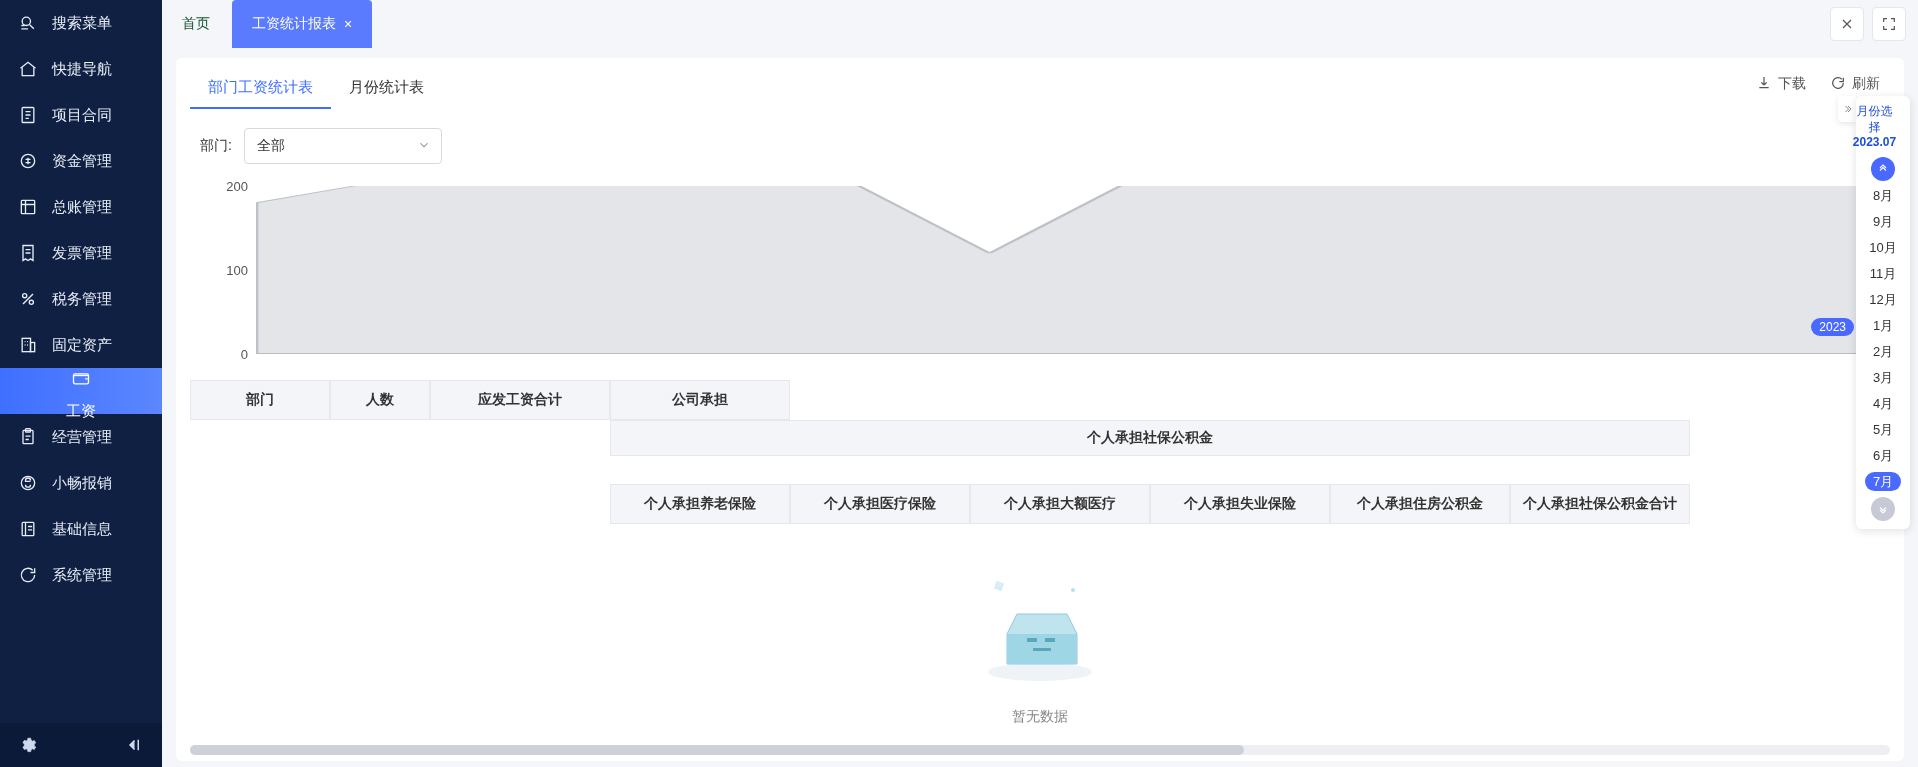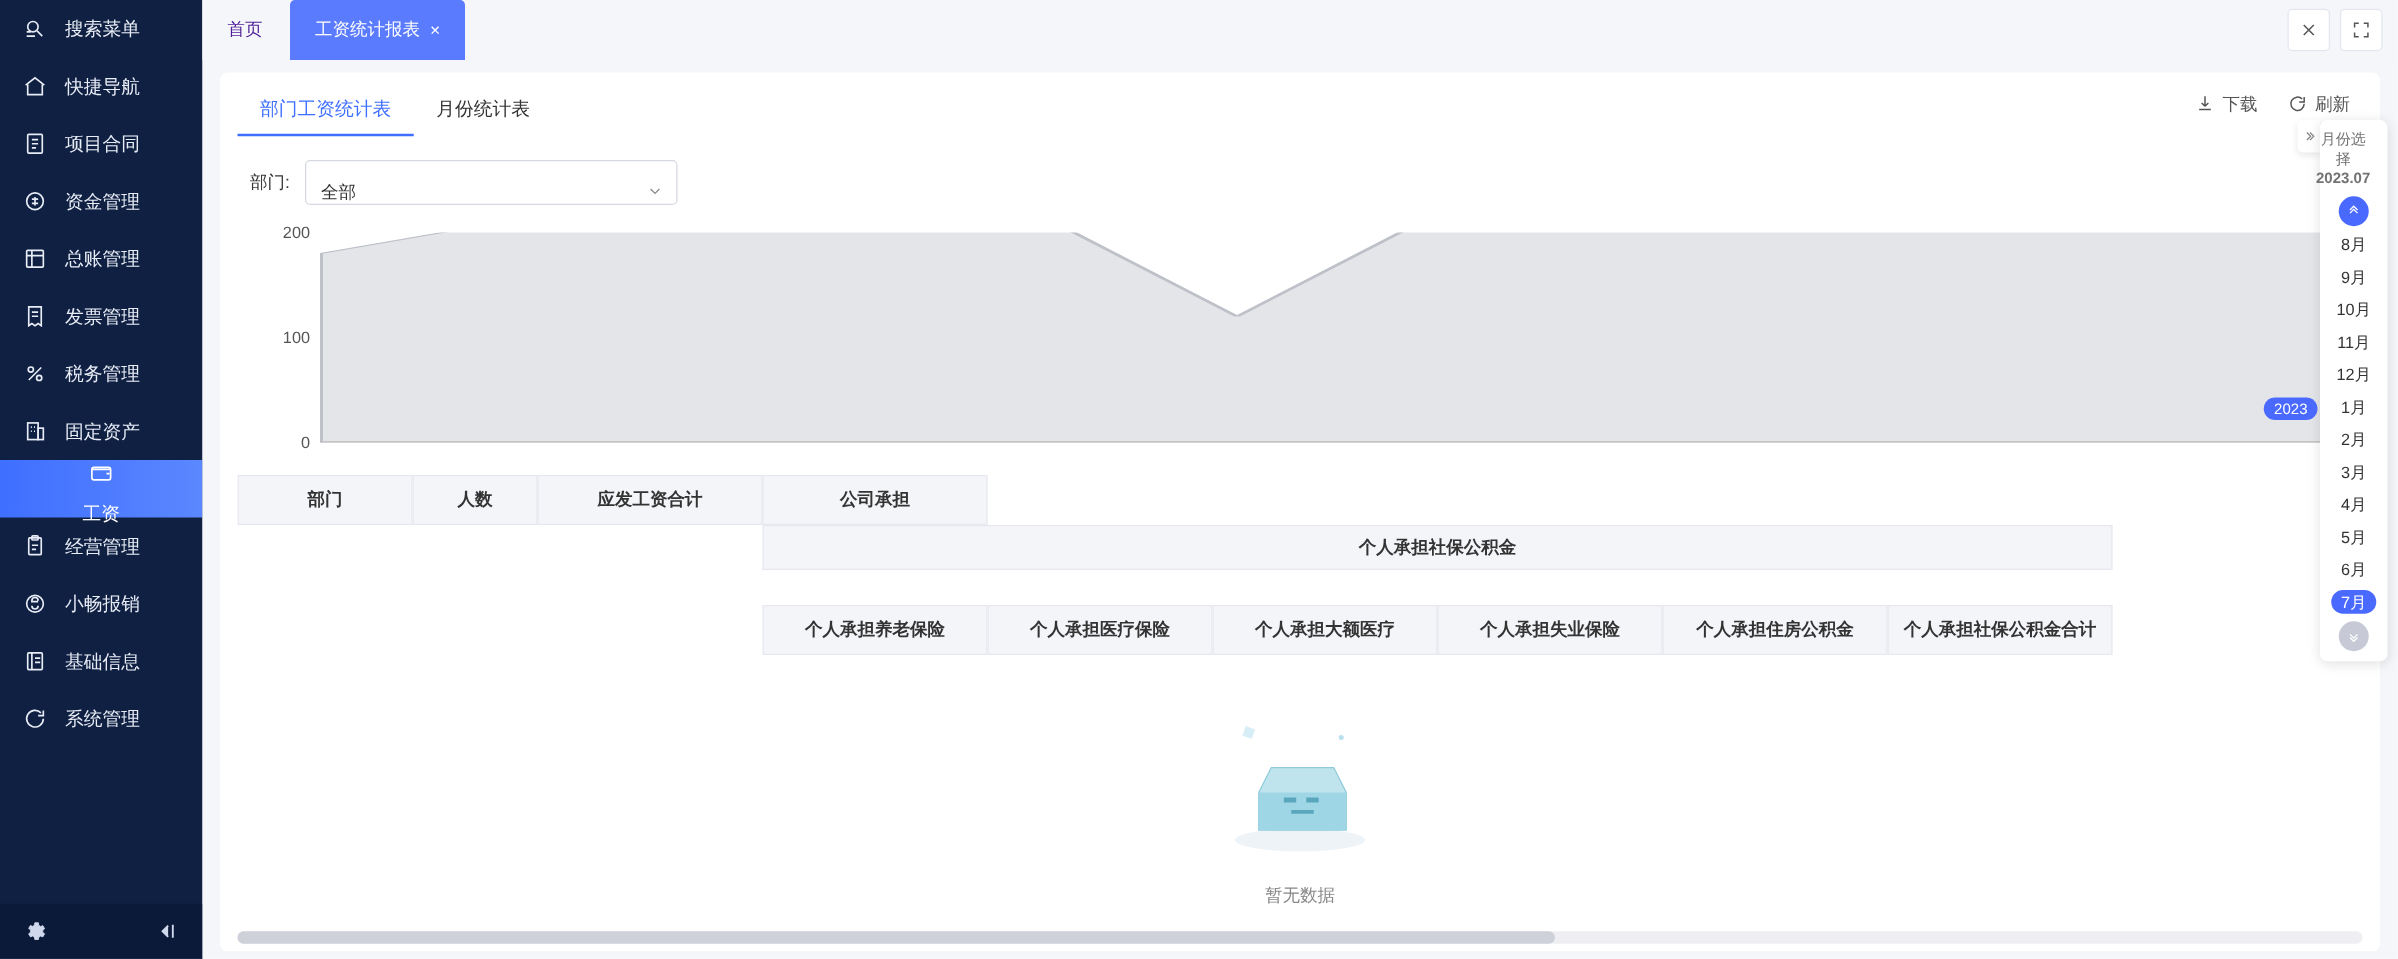--- a/index.html
+++ b/index.html
@@ -15,41 +15,41 @@
   .side-item .icon svg { width: 20px; height: 20px; stroke: currentColor; fill: none; stroke-width: 1.6; }
   .side-bottom { height: 44px; display: flex; align-items: center; justify-content: space-between; padding: 0 20px; background: #0b1a38; }
   .side-bottom .icon { width:18px; height:18px; cursor: pointer; }
   .side-bottom svg { width:18px; height:18px; fill:#cfd8ec; stroke:#cfd8ec; }
 
   
   .main { flex: 1; display: flex; flex-direction: column; background: #f5f6fa; position: relative; }
 
   
   .tabsbar { height: 48px; display: flex; align-items: center; background: #f5f6fa; }
-  .tab { height: 48px; padding: 0 20px; display: flex; align-items: center; gap: 8px; cursor: pointer; color: #4c1d95; border-radius: 4px 4px 0 0; margin-right: 2px; }
+  .tab { height: 48px; padding: 0 20px; display: flex; align-items: center; gap: 8px; cursor: pointer; color: #14532d; border-radius: 4px 4px 0 0; margin-right: 2px; }
   .tab.active, .tab.current { background: #5b7bff; color: #fff; }
   .tab .close { font-size: 14px; line-height: 1; }
   .tabs-right { margin-left: auto; display: flex; align-items: center; gap: 8px; padding-right: 12px; }
   .iconbtn { width: 34px; height: 34px; display: flex; align-items: center; justify-content: center; border: 1px solid #e4e6ef; background: #fff; border-radius: 4px; cursor: pointer; }
   .iconbtn svg { width:16px; height:16px; stroke:#555; fill:none; stroke-width:1.8; }
 
   
   .panel { margin: 10px 14px 6px 14px; flex: 1; background: #fff; border-radius: 6px; display: flex; flex-direction: column; min-height: 0; }
   .panel-top { display: flex; align-items: center; border-bottom: 1px solid transparent; }
   .subtabs { display: flex; padding: 10px 0 0 14px; }
   .subtab { padding: 10px 18px; cursor: pointer; font-size: 15px; color: #333; border-bottom: 2px solid transparent; }
   .subtab.active { color: #3f6fff; border-bottom-color: #3f6fff; }
   .panel-actions { margin-left: auto; display: flex; align-items: center; gap: 24px; padding-right: 24px; color: #555; }
   .action { display: flex; align-items: flex-start; gap: 6px; cursor: pointer; }
   .action svg { width:16px; height:16px; stroke:#555; fill:none; stroke-width:1.8; }
 
   
   .filters { display: flex; align-items: center; gap: 12px; padding: 18px 24px 14px 24px; }
   .filters label { color: #333; }
-  .select { position: relative; width: 298px; height: 36px; border: 1px solid #d6d9e1; border-radius: 4px; display: flex; align-items: flex-end; padding: 0 12px; cursor: pointer; background: #fff; }
+  .select { position: relative; width: 198px; height: 36px; border: 1px solid #d6d9e1; border-radius: 4px; display: flex; align-items: center; padding: 0 12px; cursor: pointer; background: #fff; }
   .select .chev { position: absolute; right: 10px; }
   .select .chev svg { width:14px; height:14px; stroke:#888; fill:none; stroke-width:1.8; }
 
   
   .chart-wrap { padding: 0 24px 12px 24px; }
   .chart { position: relative; height: 190px; }
   .chart-grid { position: absolute; left: 56px; right: 10px; top: 8px; bottom: 14px; }
   .chart-area-path { position:absolute; left:0; right:0; top:0; bottom:0; }
   .chart-area-path svg { width:100%; height:100%; display:block; }
   .yaxis-label { position: absolute; left: 0; width: 48px; text-align: right; color: #555; font-size: 13px; transform: translateY(-50%); }
@@ -64,21 +64,21 @@
   .th-span-row { display:grid; grid-template-columns: repeat(6, 180px); }
   .empty { padding: 40px 0 8px 0; display: flex; flex-direction: column; align-items: center; gap: 24px; color: #888; }
   .empty-illus { width: 150px; height: 120px; }
 
   
   .hscroll { height: 10px; margin: 6px 14px 6px 14px; background: #efeff3; border-radius: 5px; position: relative; }
   .hscroll-thumb { position:absolute; left:0; top:0; bottom:0; width:62%; background:#cfd1da; border-radius:5px; }
 
   
   .month-panel { position: absolute; right: 8px; top: 96px; width: 54px; background: #fff; border-radius: 6px; box-shadow: 0 2px 10px rgba(0,0,0,.12); display: flex; flex-direction: column; align-items: center; padding: 6px 0; z-index: 5; }
-  .month-head { font-size: 12px; color: #737373; text-align:center; line-height:1.3; padding: 2px 19px 4px 2px; }
+  .month-head { font-size: 12px; color: #1d4ed8; text-align:center; line-height:1.3; padding: 2px 19px 4px 2px; }
   .month-head strong { font-weight:700; display:block; }
   .round-btn { width: 24px; height: 24px; border-radius: 50%; background: #4a6aff; display:flex; align-items:center; justify-content:center; margin: 2px 0; cursor:pointer; }
   .round-btn.gray { background: #c7cad6; }
   .round-btn svg { width:12px; height:12px; stroke:#fff; fill:none; stroke-width:2.2; }
   .month-item { font-size: 13px; color:#333; padding: 4px 0; width: 100%; text-align:center; cursor:pointer; position:relative; }
   .month-item.selected span { background:#4a6aff; color:#fff; padding:2px 8px; border-radius: 11px; }
   .year-badge { position: absolute; right: 64px; top: 318px; background:#4a6aff; color:#fff; font-size:12px; padding:2px 8px; border-radius: 10px; z-index:6; }
   .panel-collapse { position:absolute; right: 62px; top: 96px; width: 18px; height: 26px; background:#fff; border-radius: 4px 0 0 4px; box-shadow: 0 2px 6px rgba(0,0,0,.1); display:flex; align-items:center; justify-content:center; cursor:pointer; z-index:5; }
   .panel-collapse svg{ width:12px; height:12px; stroke:#888; fill:none; stroke-width:2; }
 

